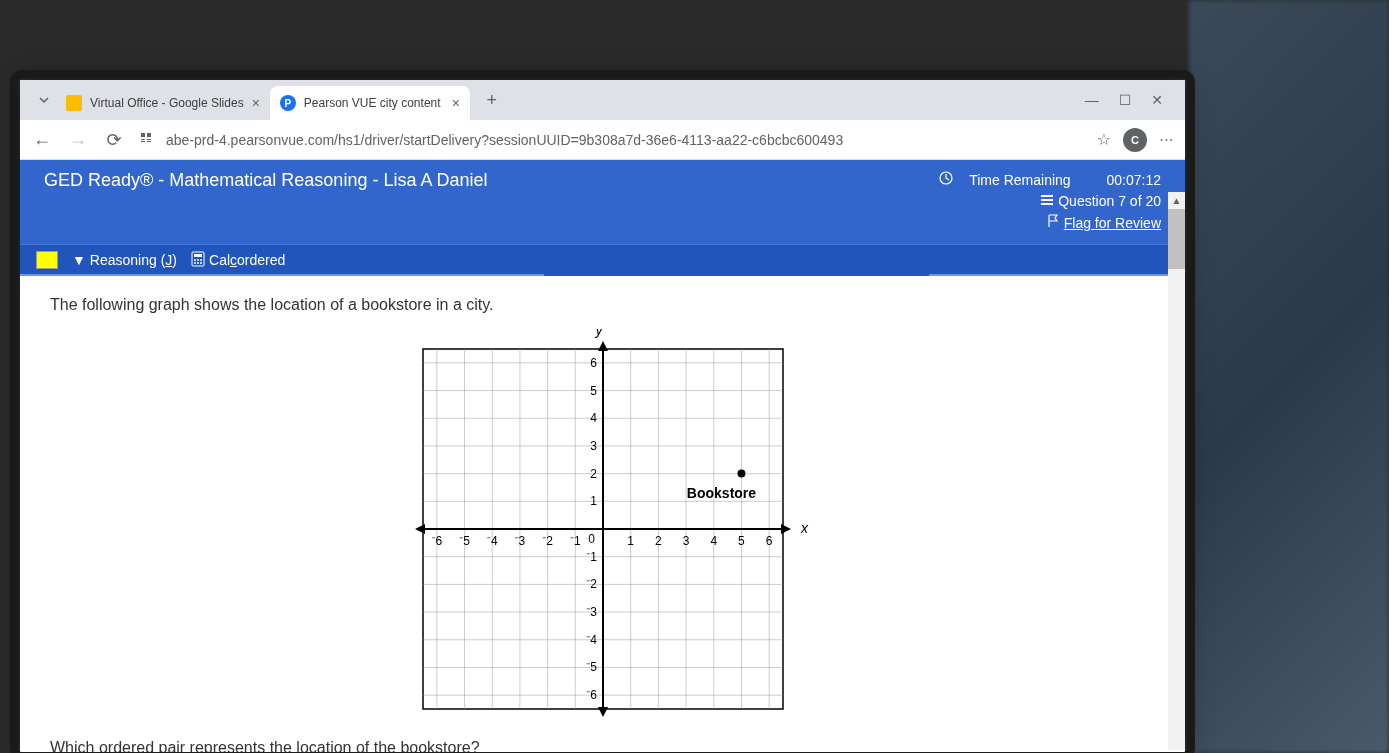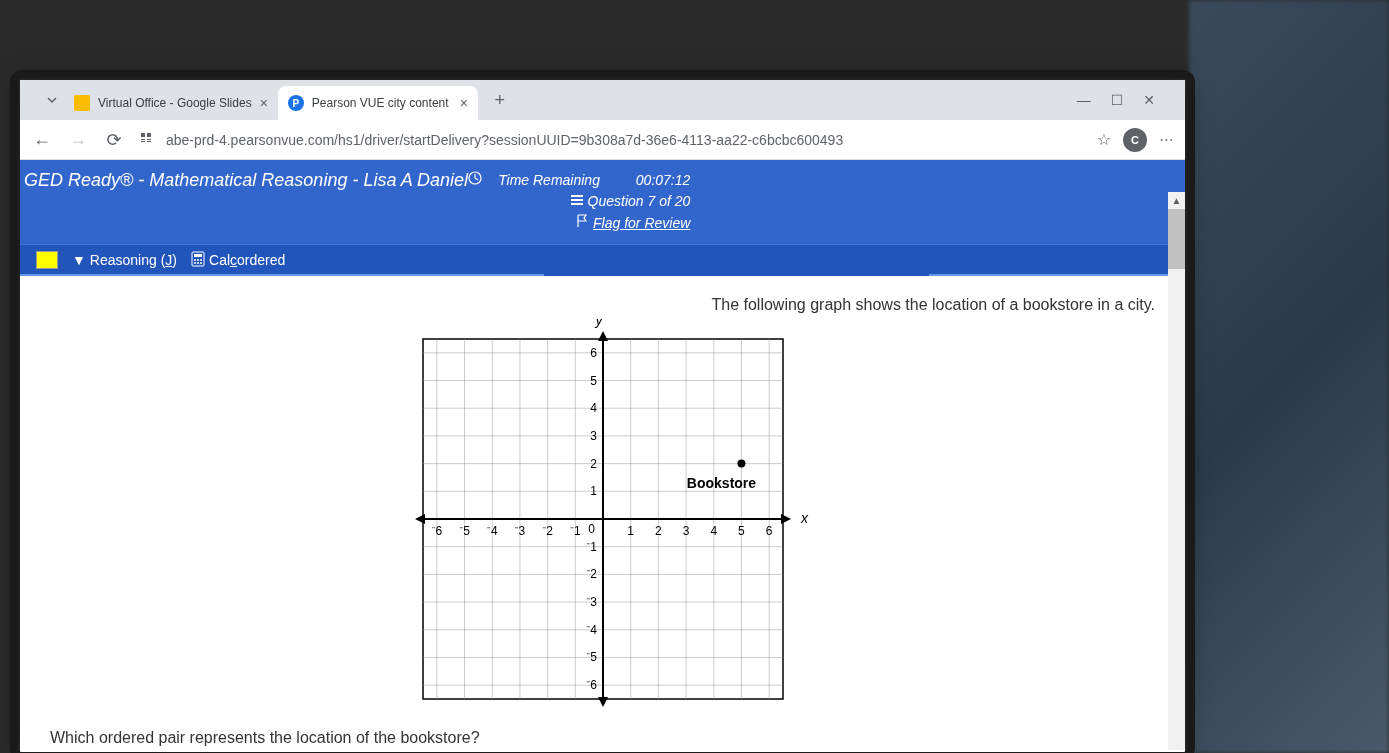--- a/index.html
+++ b/index.html
@@ -1,61 +1,61 @@
 <!DOCTYPE html>
 <html><head>
 <meta charset="utf-8">
 <style>
 * { margin: 0; padding: 0; box-sizing: border-box; font-family: Arial, sans-serif; }
 body { background: #2a2a2a; width: 1389px; height: 753px; overflow: hidden; position: relative; }
 
 .screen-area { position: absolute; left: 20px; top: 80px; width: 1165px; height: 670px; background: #fff; box-shadow: 0 0 20px rgba(0,0,0,0.5); }
 
 
-.browser-tabs { height: 40px; background: #dee1e6; display: flex; align-items: center; padding: 0 20px; }
+.browser-tabs { height: 40px; background: #dee1e6; display: flex; align-items: center; padding: 0 12px; }
 .tab-dropdown { width: 24px; height: 24px; display: flex; align-items: center; justify-content: center; color: #5f6368; cursor: pointer; }
 .tab { height: 34px; background: #fff; border-radius: 8px 8px 0 0; padding: 0 10px; display: flex; align-items: center; gap: 8px; font-size: 12px; color: #3c4043; margin-top: 6px; margin-right: 0; min-width: 200px; }
 .tab.inactive { background: transparent; }
 .tab-favicon { width: 16px; height: 16px; display: inline-flex; align-items: center; justify-content: center; }
 .tab-favicon.slides { background: #fbbc04; border-radius: 2px; }
 .tab-favicon.pearson { background: #1a73e8; border-radius: 50%; color: #fff; font-size: 10px; font-weight: bold; }
 .tab-close { color: #5f6368; font-size: 14px; cursor: pointer; margin-left: auto; }
 .new-tab { width: 28px; height: 28px; display: flex; align-items: center; justify-content: center; color: #5f6368; font-size: 18px; cursor: pointer; margin-left: 8px; }
 .window-controls { margin-left: auto; display: flex; gap: 20px; padding-right: 10px; color: #5f6368; }
 .window-controls span { cursor: pointer; font-size: 14px; }
 
 .addr-bar { height: 40px; background: #fff; border-bottom: 1px solid #dadce0; display: flex; align-items: center; padding: 0 10px; gap: 12px; }
 .nav-btn { color: #5f6368; cursor: pointer; font-size: 18px; width: 24px; text-align: center; }
 .site-icon { color: #5f6368; font-size: 13px; }
 .url { flex: 1; font-size: 14px; color: #5f6368; }
 .star { color: #5f6368; cursor: pointer; }
 .profile { width: 24px; height: 24px; border-radius: 50%; background: #5f6368; color: #fff; display: flex; align-items: center; justify-content: center; font-size: 11px; font-weight: bold; }
 .menu-dots { color: #5f6368; cursor: pointer; writing-mode: vertical-lr; font-size: 14px; }
 
 
-.test-header { background: #3366cc; color: #fff; padding: 10px 4px; display: flex; align-items: flex-start; font-style: italic; }
+.test-header { background: #3366cc; color: #fff; padding: 10px 24px; display: flex; justify-content: space-between; align-items: flex-start; }
 .test-title { font-size: 18px; font-weight: normal; }
 .test-status { text-align: right; font-size: 14px; line-height: 1.5; }
 .test-status .timer { display: flex; align-items: center; gap: 16px; justify-content: flex-end; }
 .flag-link { text-decoration: underline; cursor: pointer; display: flex; align-items: center; gap: 4px; justify-content: flex-end; }
 
 .toolbar { background: #2255bb; color: #fff; padding: 6px 16px; display: flex; align-items: center; gap: 14px; font-size: 14px; border-top: 1px solid #4477dd; position: relative; }
 .color-swatch { width: 22px; height: 18px; background: #ffff00; border: 1px solid #999; }
 .tool-item { display: flex; align-items: center; gap: 4px; cursor: pointer; }
 .tool-item u { text-decoration: underline; }
 .progress-segment { position: absolute; bottom: -2px; height: 4px; }
 .prog1 { left: 0; width: 45%; background: #6699ee; }
 .prog2 { right: 0; width: 22%; background: #6699ee; }
 
 .content { padding: 20px 30px; background: #fff; position: relative; height: calc(100% - 40px - 40px - 52px - 30px); overflow-y: auto; }
 .scrollbar-track { position: absolute; right: 0; top: 112px; bottom: 0; width: 17px; background: #f1f1f1; }
 .scrollbar-thumb { width: 100%; height: 60px; background: #c1c1c1; }
 .scrollbar-up { height: 17px; display: flex; align-items: center; justify-content: center; color: #606060; font-size: 10px; }
 
-.question-text { font-size: 16px; color: #333; margin-bottom: 5px; text-align: right; }
+.question-text { font-size: 16px; color: #333; margin-bottom: 15px; }
 .question-text2 { font-size: 16px; color: #333; margin-top: 10px; }
 
 
 .graph-container { display: flex; justify-content: center; }
 
 
 .photo-bg { position: absolute; right: 0; top: 0; bottom: 0; width: 200px; background: linear-gradient(135deg, #3a4a5a, #2a3a4a, #4a5a6a); filter: blur(2px); }
 .laptop-edge { position: absolute; left: 10px; top: 70px; width: 1185px; height: 690px; border: 8px solid #1a1a1a; border-radius: 12px; pointer-events: none; }
 
 </style>

